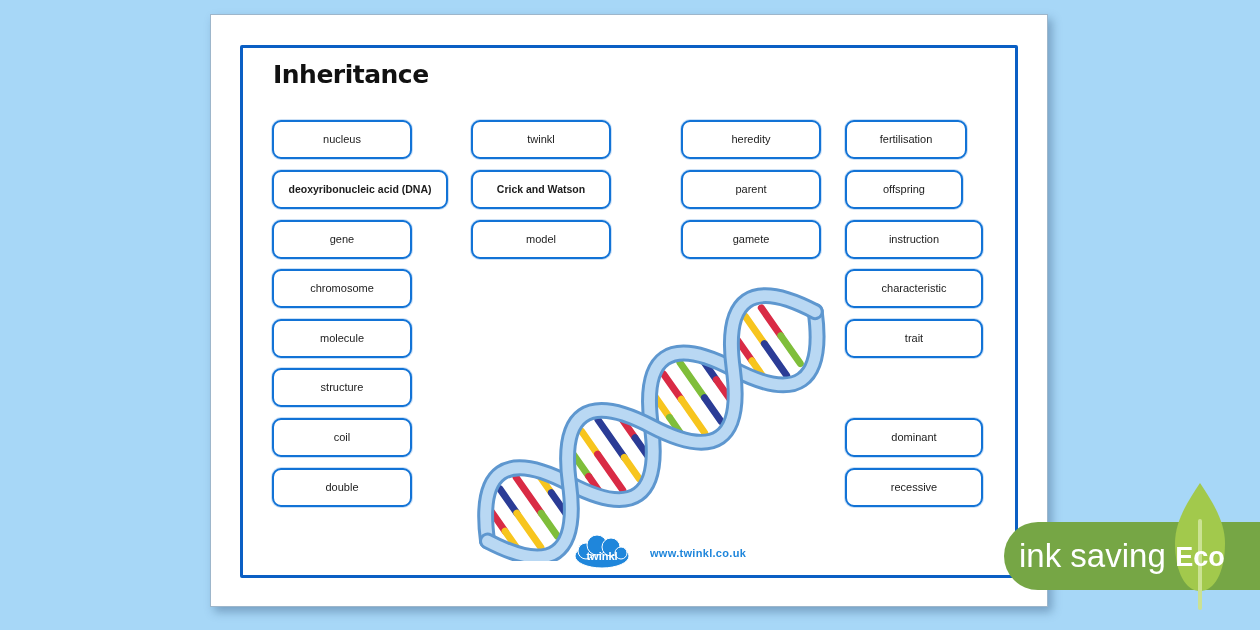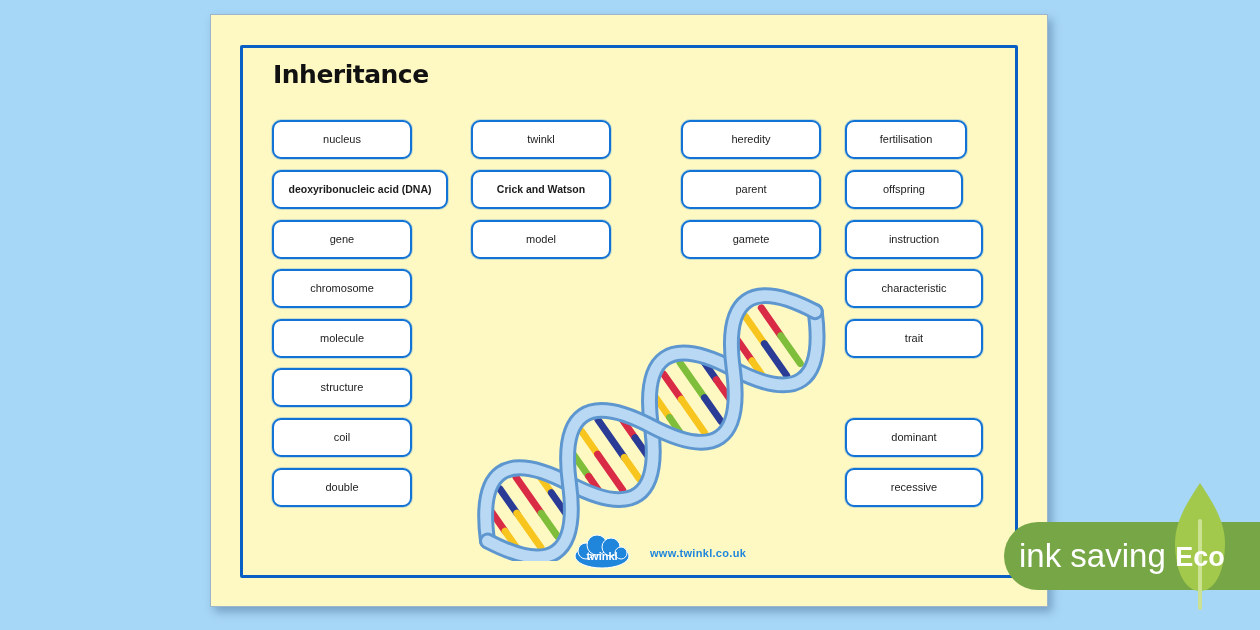--- a/index.html
+++ b/index.html
@@ -3,21 +3,21 @@
 <meta charset="utf-8">
 <style>
   html,body{margin:0;padding:0;}
   body{
     width:1260px;height:630px;position:relative;overflow:hidden;
     background:#A7D7F7;
     font-family:"Liberation Sans",sans-serif;
   }
   .page{
     position:absolute;left:210px;top:14px;width:838px;height:593px;
-    background:#fef9c3;border:1px solid #9DB6CB;box-sizing:border-box;
+    background:#ffffff;border:1px solid #9DB6CB;box-sizing:border-box;
     box-shadow:4px 5px 9px rgba(30,60,100,.35);
   }
   .frame{
     position:absolute;left:29px;top:30px;width:778px;height:533px;
     border:3px solid #0A5FC4;border-radius:2px;box-sizing:border-box;
   }
   .title{
     position:absolute;left:30px;top:12px;
     font-family:"DejaVu Sans",sans-serif;font-weight:bold;
     font-size:25px;color:#111;letter-spacing:-0.5px;

